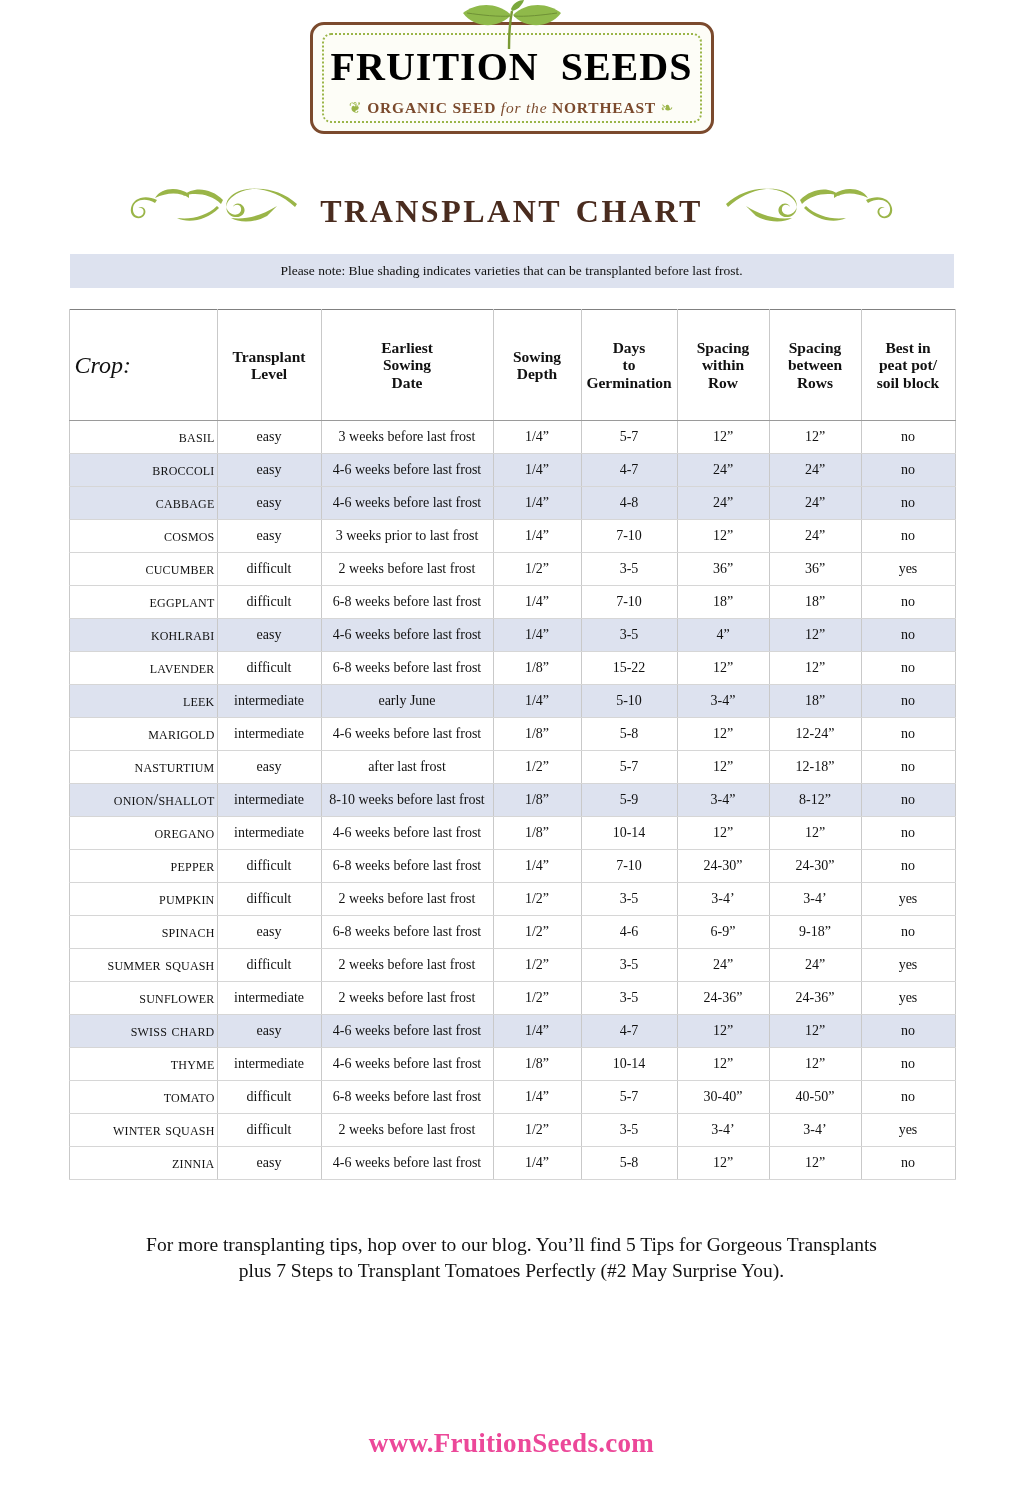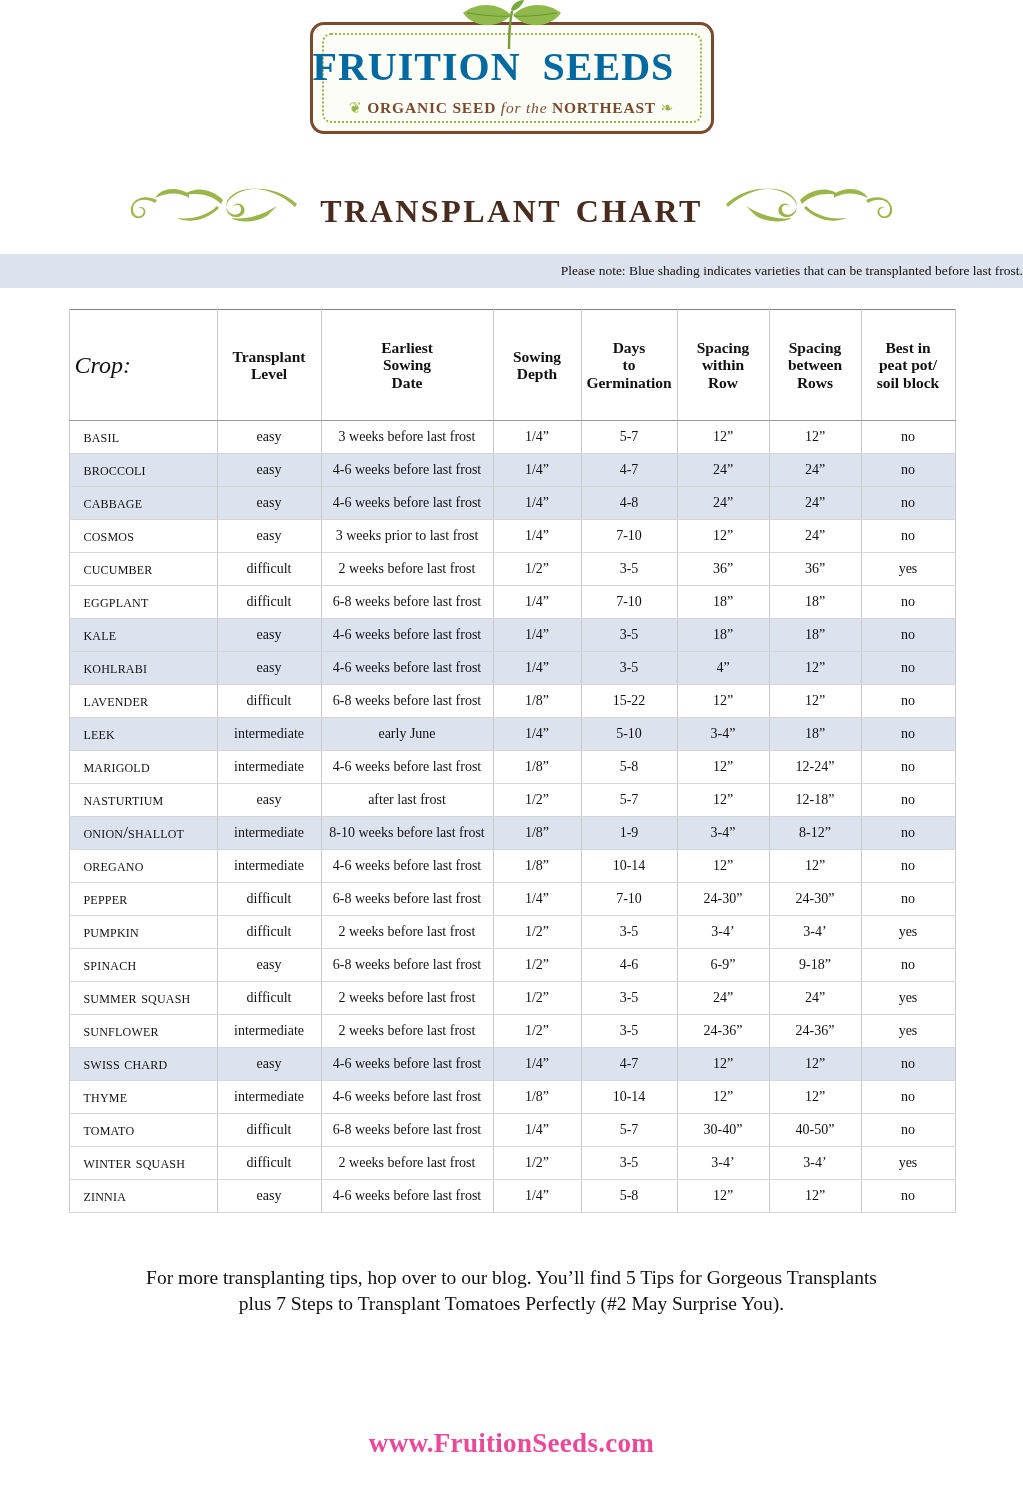--- a/index.html
+++ b/index.html
@@ -43,26 +43,26 @@
     left: 50%;
     top: -26px;
     transform: translateX(-50%);
     width: 130px;
     height: 52px;
   }
   .logo-title {
     position: absolute;
     top: 18px;
     left: 0; right: 0;
-    text-align: left;
+    text-align: center;
     font-family: "Liberation Serif", "DejaVu Serif", serif;
     font-weight: bold;
     font-size: 40px;
     letter-spacing: 1px;
-    color: #0369a1;
+    color: #000000;
     white-space: nowrap;
   }
   .logo-title .gap { display: inline-block; width: 22px; }
   .logo-sub {
     position: absolute;
     top: 74px;
     left: 0; right: 0;
     text-align: center;
     font-size: 15.5px;
     color: #7b4a2d;
@@ -93,26 +93,26 @@
     letter-spacing: 2.5px;
     white-space: nowrap;
     font-variant: small-caps;
     text-transform: lowercase;
   }
   .swirl { flex: 0 0 auto; }
 
   
   .note-bar {
     margin: 16px auto 0 auto;
-    width: 1023px;
+    width: 884px;
     background: #dde2ef;
     height: 34px;
     display: flex;
     align-items: center;
-    justify-content: flex-end;
+    justify-content: center;
   }
   .note-bar span {
     font-size: 13.5px;
     color: #111;
   }
 
   
   .table-wrap {
     margin: 21px auto 0 auto;
     width: 886px;
@@ -145,21 +145,21 @@
     font-weight: normal;
     font-family: "Liberation Serif", "DejaVu Serif", serif;
     font-size: 24px;
   }
   table.chart tbody td {
     height: 32px;
     font-size: 14px;
     padding: 0 2px;
   }
   table.chart tbody td.crop {
-    text-align: left;
+    text-align: right;
     padding-left: 14px;
     font-size: 17px;
     font-variant: small-caps;
     text-transform: lowercase;
     letter-spacing: 0.2px;
   }
   tr.shaded td { background: #dde2ef; }
 
   
   col.c0 { width: 148px; }
@@ -354,30 +354,20 @@
           <td class="crop">Eggplant</td>
           <td>difficult</td>
           <td>6-8 weeks before last frost</td>
           <td>1/4”</td>
           <td>7-10</td>
           <td>18”</td>
           <td>18”</td>
           <td>no</td>
         </tr>
         <tr class="shaded">
-          <td class="crop">Kale</td>
-          <td>easy</td>
-          <td>4-6 weeks before last frost</td>
-          <td>1/4”</td>
-          <td>3-5</td>
-          <td>18”</td>
-          <td>18”</td>
-          <td>no</td>
-        </tr>
-        <tr class="shaded">
           <td class="crop">Kohlrabi</td>
           <td>easy</td>
           <td>4-6 weeks before last frost</td>
           <td>1/4”</td>
           <td>3-5</td>
           <td>4”</td>
           <td>12”</td>
           <td>no</td>
         </tr>
         <tr>
@@ -418,21 +408,21 @@
           <td>5-7</td>
           <td>12”</td>
           <td>12-18”</td>
           <td>no</td>
         </tr>
         <tr class="shaded">
           <td class="crop">Onion/Shallot</td>
           <td>intermediate</td>
           <td>8-10 weeks before last frost</td>
           <td>1/8”</td>
-          <td>1-9</td>
+          <td>5-9</td>
           <td>3-4”</td>
           <td>8-12”</td>
           <td>no</td>
         </tr>
         <tr>
           <td class="crop">Oregano</td>
           <td>intermediate</td>
           <td>4-6 weeks before last frost</td>
           <td>1/8”</td>
           <td>10-14</td>

